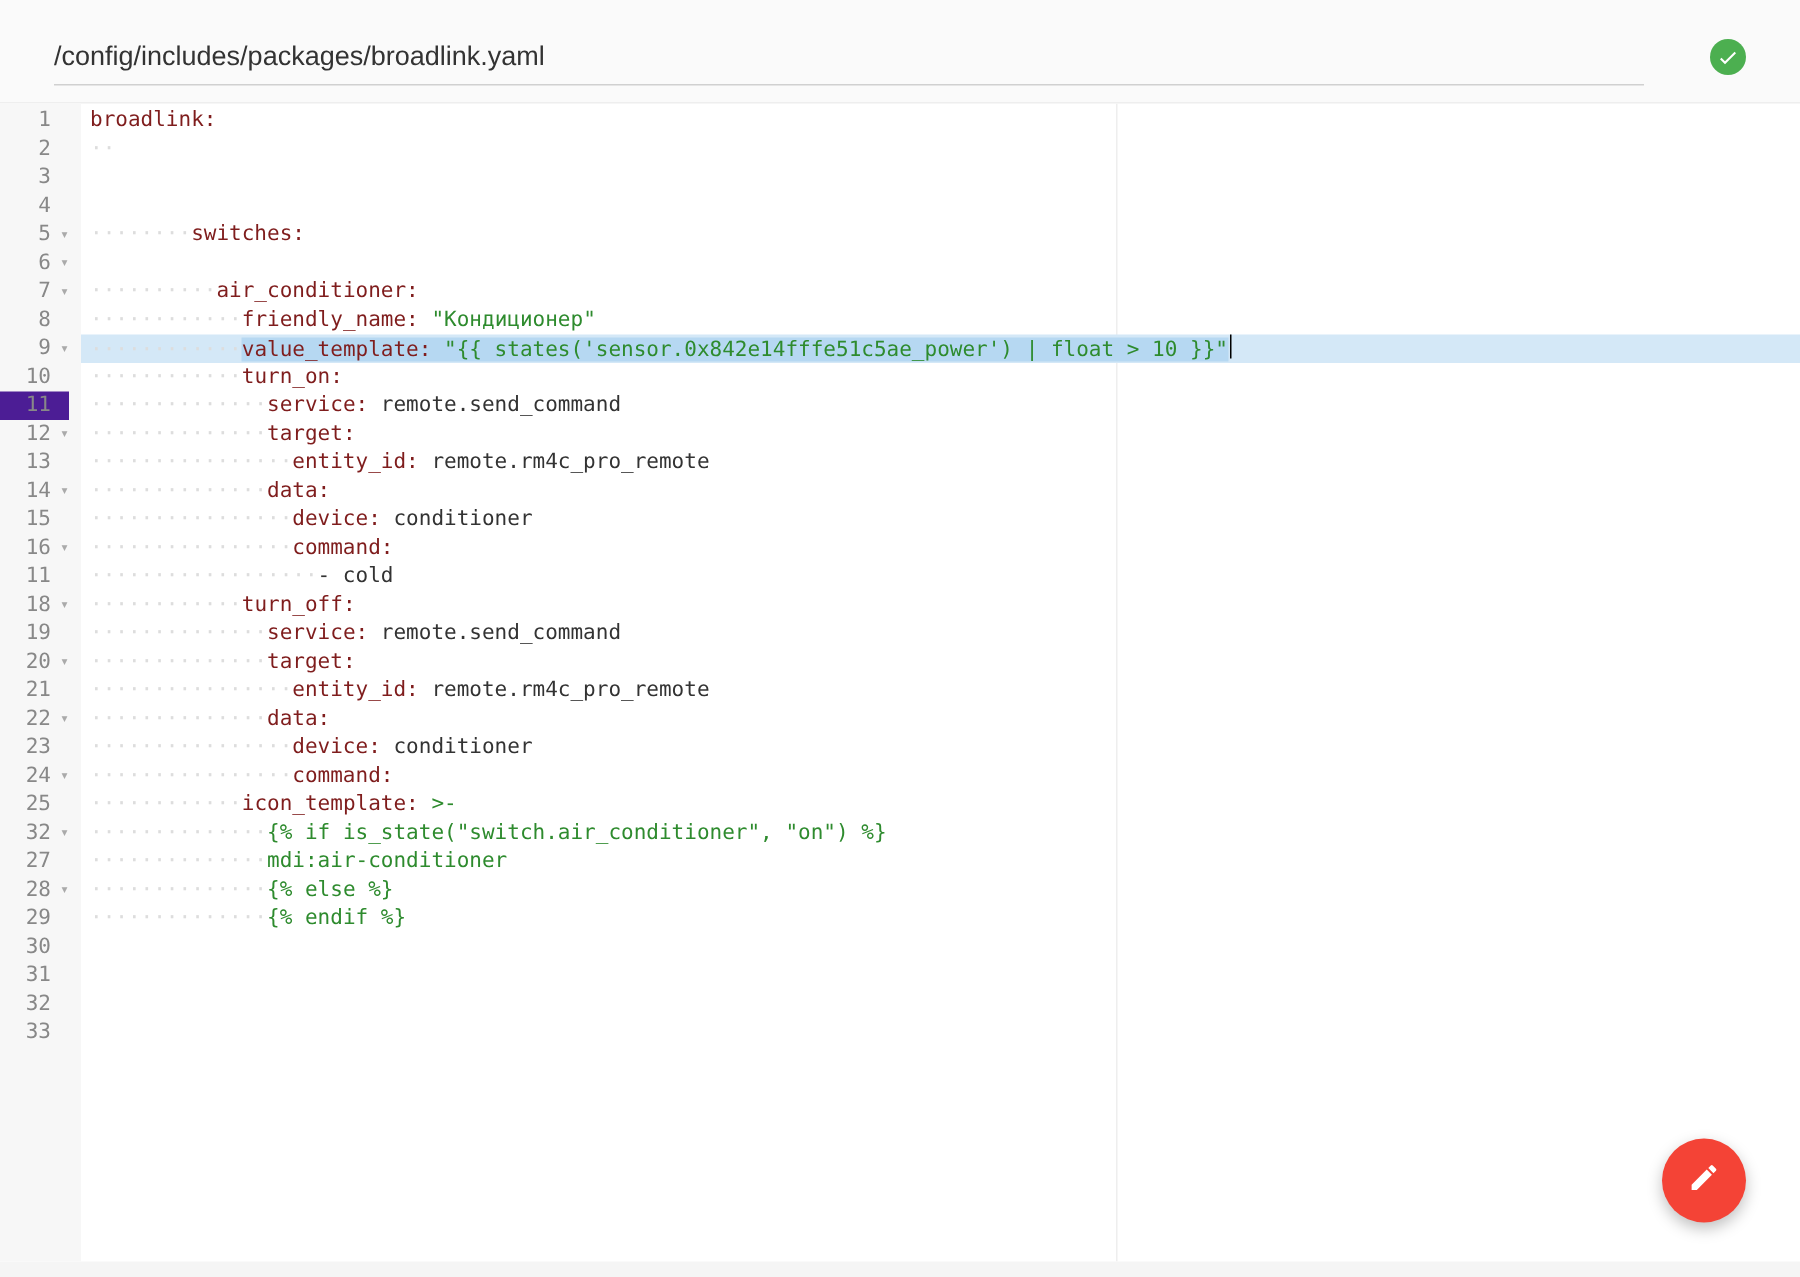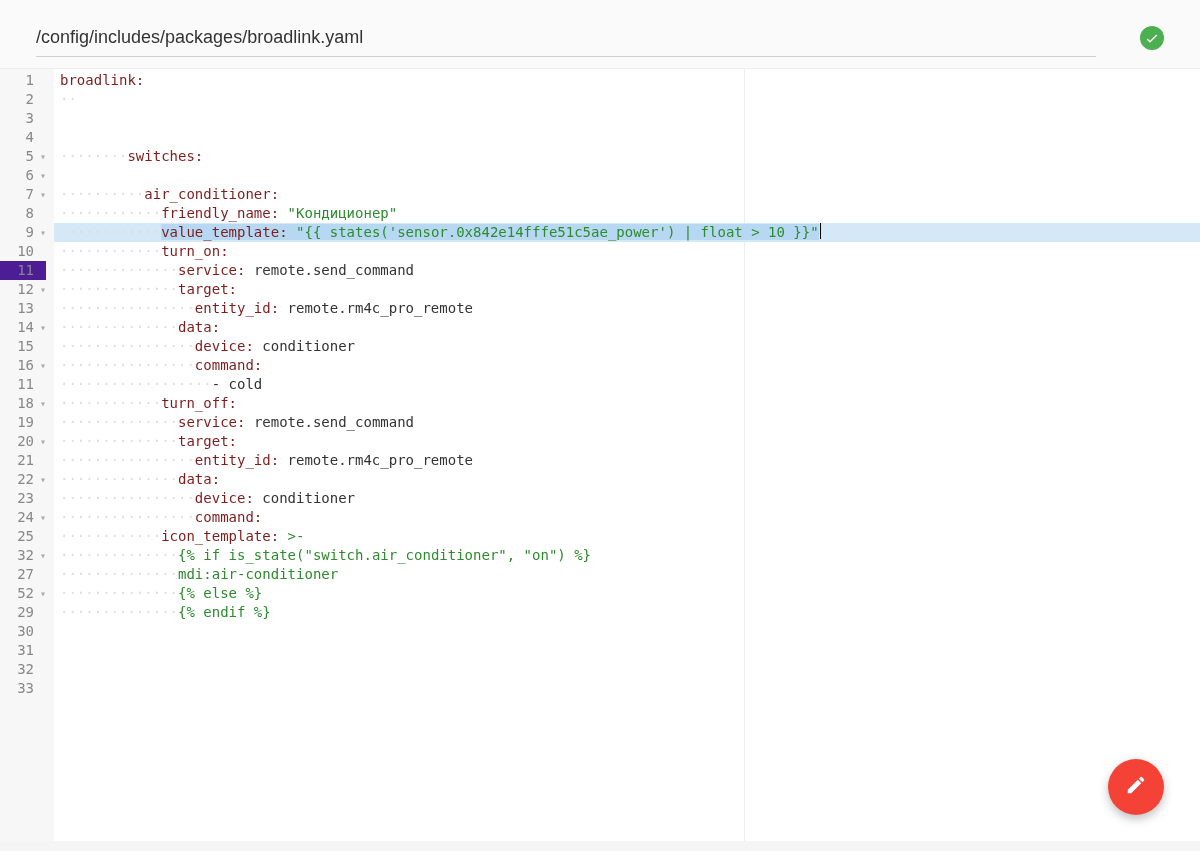--- a/index.html
+++ b/index.html
@@ -244,21 +244,21 @@
       </div>
       <div class="gutter-line">
         <span>32</span>
         <span class="fold">▾</span>
       </div>
       <div class="gutter-line">
         <span>27</span>
         <span class="fold"></span>
       </div>
       <div class="gutter-line">
-        <span>52</span>
+        <span>28</span>
         <span class="fold">▾</span>
       </div>
       <div class="gutter-line">
         <span>29</span>
         <span class="fold"></span>
       </div>
       <div class="gutter-line">
         <span>30</span>
         <span class="fold"></span>
       </div>

